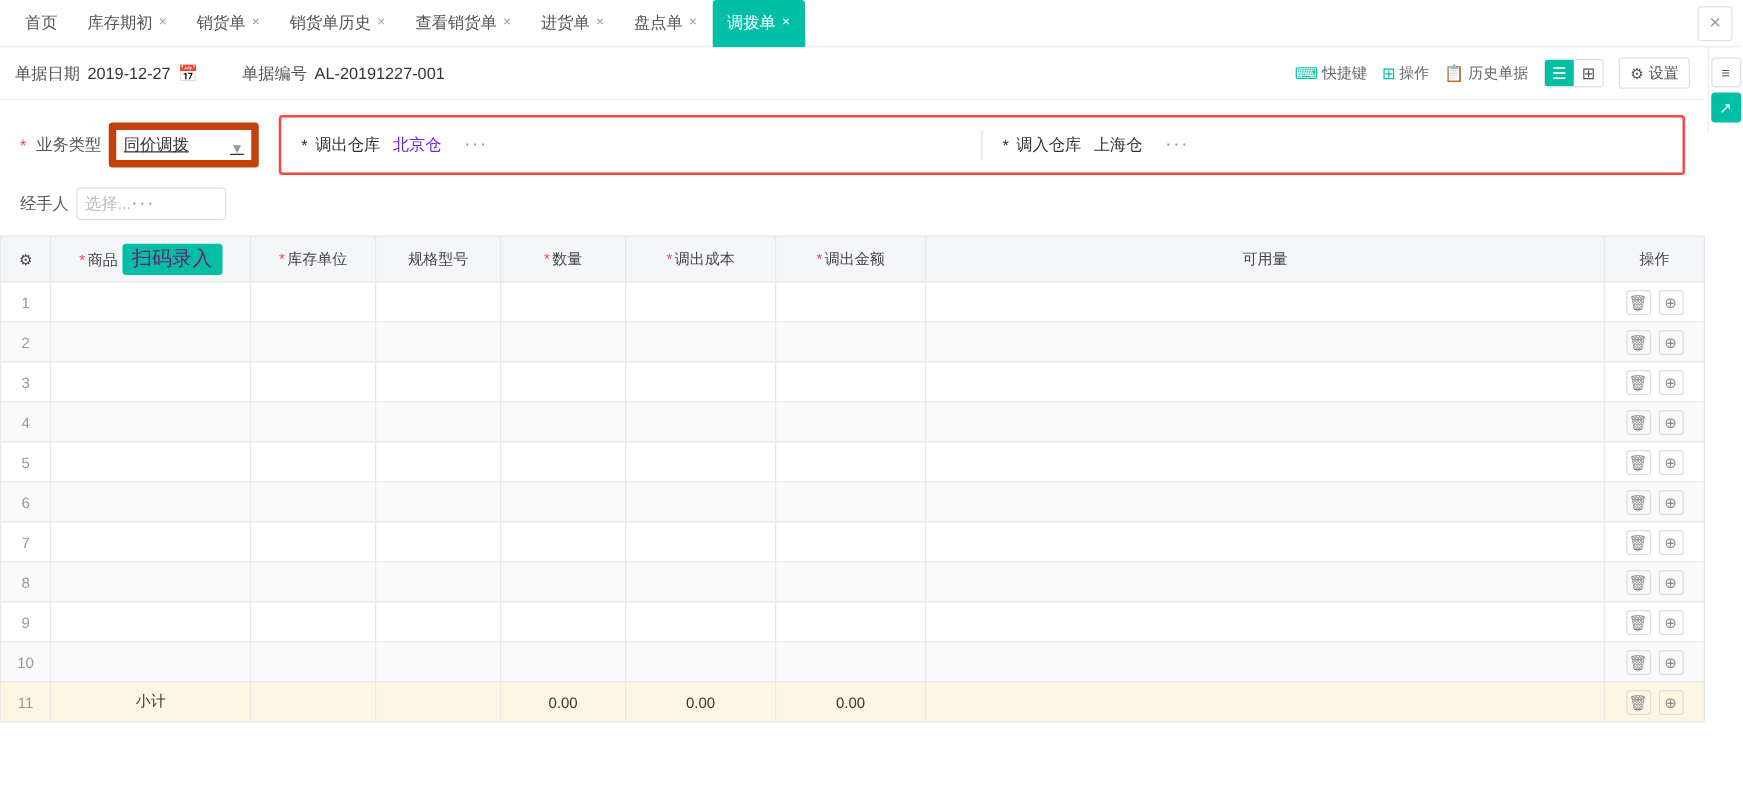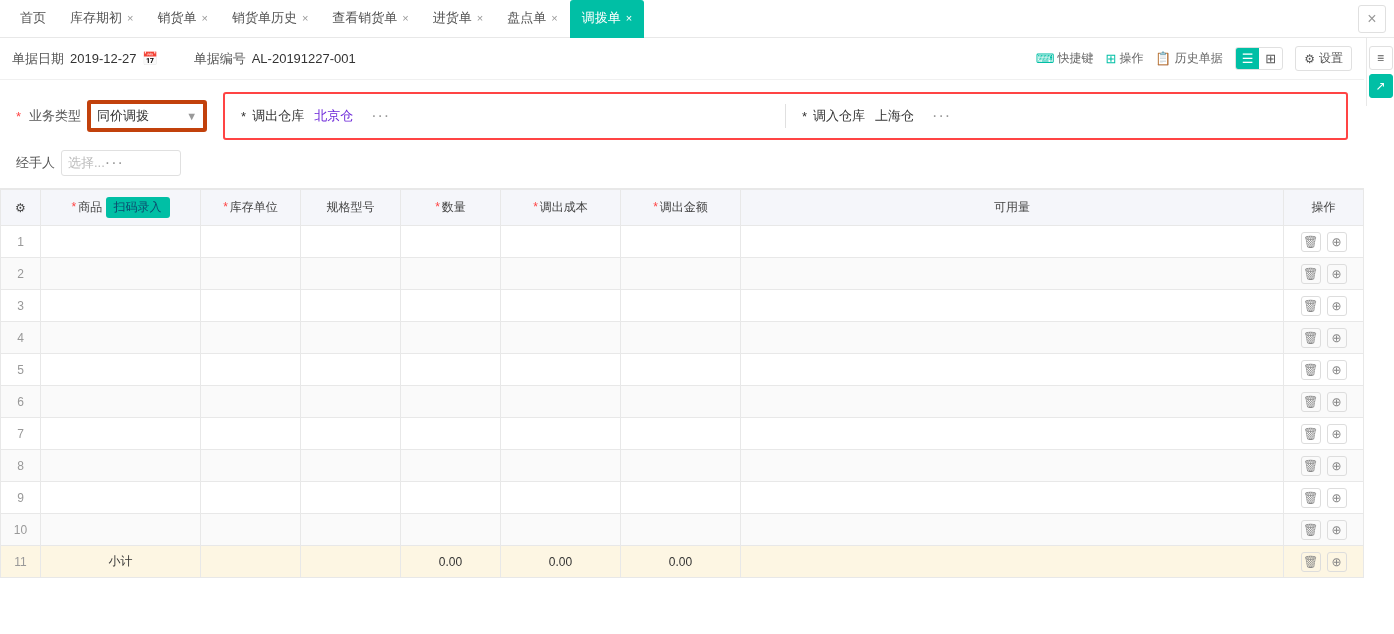--- a/index.html
+++ b/index.html
@@ -197,25 +197,25 @@
     tbody tr.subtotal-row { background: #fdf6e3; }
     tbody td {
       border: 1px solid #e8e8e8;
       padding: 0 8px;
       text-align: center;
       color: #333;
     }
     tbody td.row-num { color: #999; width: 40px; }
     .scan-btn {
       background: #00bfa5;
-      color: #0c4a6e;
+      color: #701a75;
       border: none;
       border-radius: 3px;
       padding: 2px 8px;
-      font-size: 12px;
+      font-size: 16px;
       cursor: pointer;
       white-space: nowrap;
     }
     .action-icons {
       display: flex;
       align-items: center;
       justify-content: center;
       gap: 6px;
     }
     .action-icon {
@@ -359,21 +359,21 @@
     </div>
   </div>
 
   <div class="form-area">
 
     <div class="form-row">
 
       <div class="form-field">
         <span class="req">*</span>
         <label>业务类型</label>
-        <div class="form-select" style="min-width:120px; border:4px solid #c2410c; padding:3px 6px; border-radius:3px; background:#fff; cursor:pointer; display:flex; align-items:center; justify-content:space-between;">
+        <div class="form-select" style="min-width:120px; border:6px solid #c2410c; padding:3px 6px; border-radius:3px; background:#fff; cursor:pointer; display:flex; align-items:flex-end; justify-content:space-between;text-decoration:underline;">
           <span class="sel-val">同价调拨</span>
           <span class="arrow">▼</span>
         </div>
       </div>
 
       <div class="red-box">
         <div class="red-box-section">
           <span class="req">*</span>
           <label>调出仓库</label>
           <span style="color:#6d28d9; margin-left:4px;">北京仓</span>

